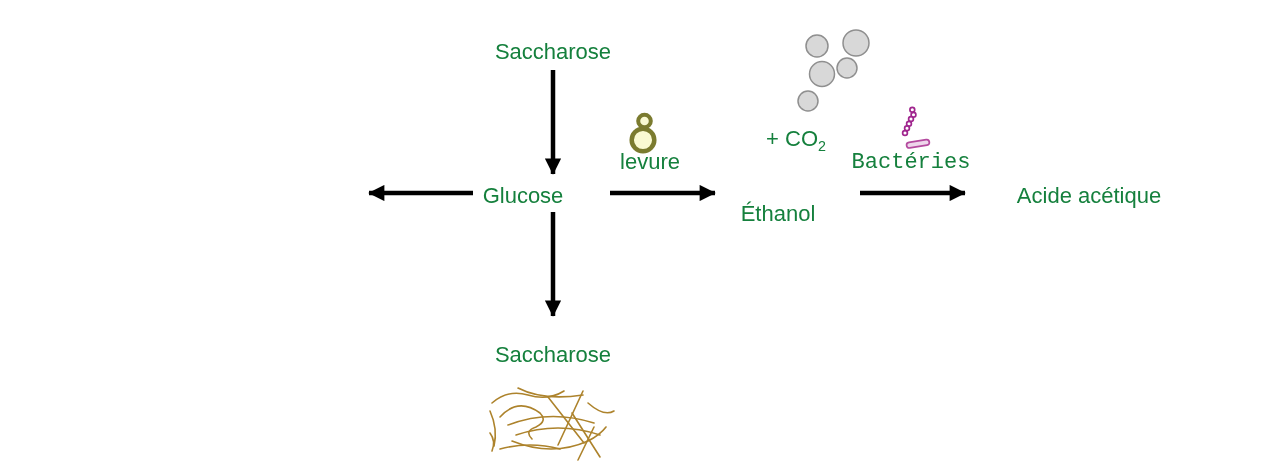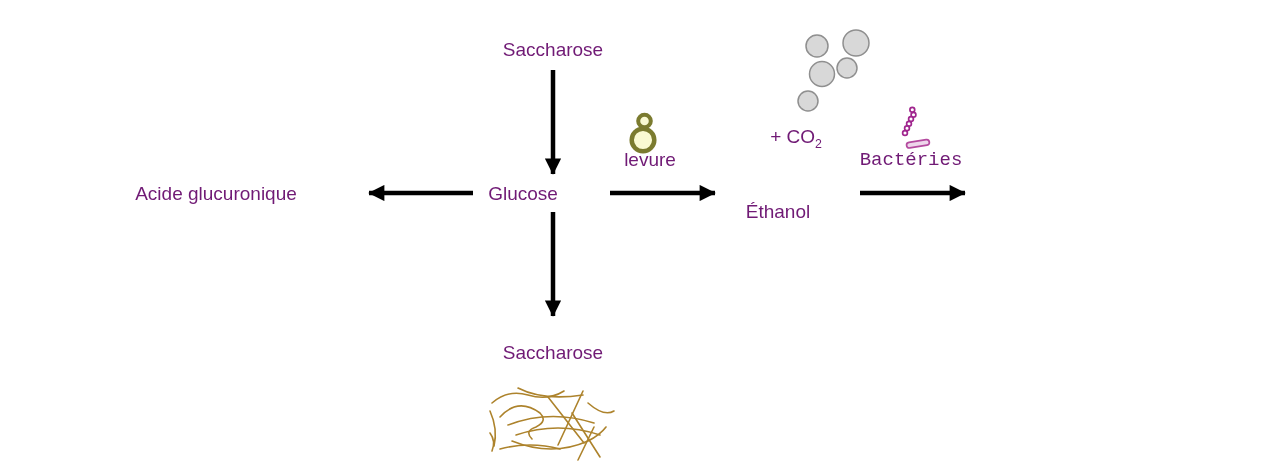--- a/index.html
+++ b/index.html
@@ -12,23 +12,23 @@
     font-family: "Liberation Sans", sans-serif;
   }
   .artwork {
     position: absolute;
     left: 0; top: 0;
     pointer-events: none;
   }
   .label {
     position: absolute;
     transform: translateX(-50%);
-    font-size: 19px;
+    font-size: 22px;
     line-height: 1.15;
-    color: #701a75;
+    color: #15803d;
     white-space: nowrap;
   }
   .label sub { font-size: 0.65em; }
 </style>
 </head>
 <body>
 
 <div class="canvas">
 
   <svg class="artwork" width="1264" height="463" viewBox="0 0 1264 463">
@@ -84,26 +84,26 @@
       <path d="M12,66 Q42,58 72,66"></path>
       <path d="M100,20 Q116,34 126,28"></path>
       <path d="M84,30 L112,74"></path>
       <path d="M106,44 L90,77"></path>
       <path d="M2,50 Q8,58 4,68"></path>
     </g>
   </svg>
 
   <span class="label" style="left:553px; top:39px;">Saccharose</span>
 
-  <span class="label" style="left:216px; top:183px;">Acide glucuronique</span>
 
   <span class="label" style="left:523px; top:183px;">Glucose</span>
 
   <span class="label" style="left:778px; top:201px;">Éthanol</span>
 
+  <span class="label" style="left:1089px; top:183px;">Acide acétique</span>
 
   <span class="label" style="left:553px; top:342px;">Saccharose</span>
 
   <span class="label" style="left:650px; top:149px;text-align:right;">levure</span>
 
   <span class="label" style="left:911px; top:150px;font-family:Liberation Mono, monospace;">Bactéries</span>
 
   <span class="label" style="left:796px; top:126px;"><span>+ CO</span><sub>2</sub></span>
 
 </div>

